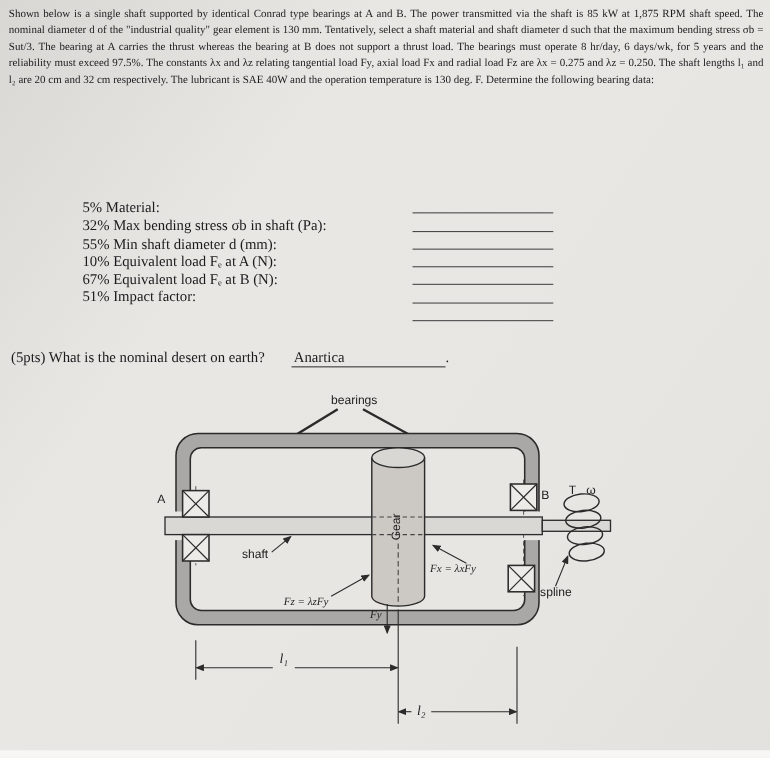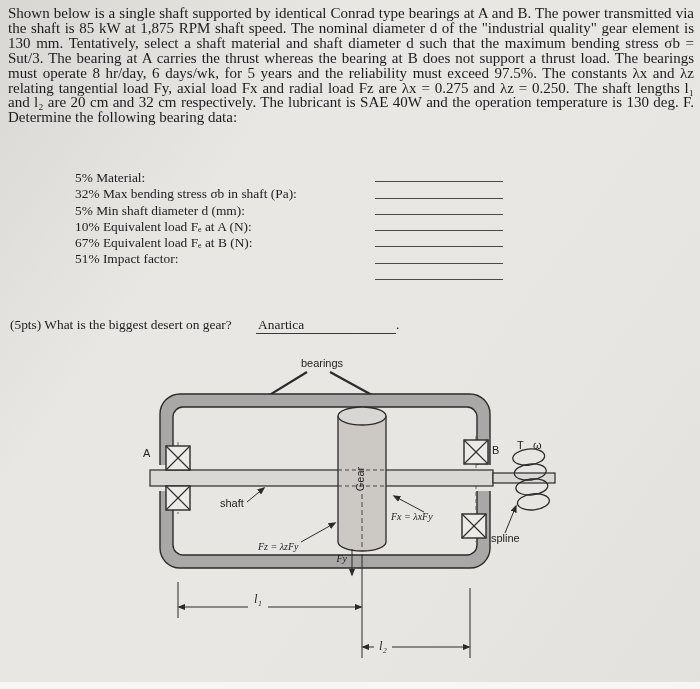--- a/index.html
+++ b/index.html
@@ -5,23 +5,23 @@
   html, body { margin:0; padding:0; width:700px; height:689px; }
   body {
     position:relative;
     background: linear-gradient(125deg, #d9d7d4 0%, #e9e7e4 30%, #e8e6e3 70%, #e3e1de 100%);
     font-family:"Liberation Serif", serif;
     color:#1b1b1d;
     overflow:hidden;
   }
   .paragraph {
     position:absolute; top:6px; left:8px; width:686px;
-    font-size:15px; line-height:14.9px; text-align:justify; margin:0;
+    font-size:10px; line-height:14.9px; text-align:justify; margin:0;
   }
-  .answers { position:absolute; top:168px; left:75px; width:580px; }
+  .answers { position:absolute; top:180px; left:75px; width:580px; }
   .row { position:relative; height:16.3px; }
   .row .lab { font-size:13.4px; }
   .row .blank {
     position:absolute; left:300px; bottom:2px; width:128px; height:0;
     border-bottom:1.2px solid #4a4a4a;
   }
   .bonus { position:absolute; top:317px; left:10px; font-size:13.4px; }
   .bonus .answer {
     display:inline-block; margin-left:21px; width:138px;
     border-bottom:1.2px solid #3a3a3a; padding-left:2px;
@@ -45,42 +45,42 @@
   <div class="answers">
     <div class="row">
       <span class="lab">5% Material:</span>
       <span class="blank"></span>
     </div>
     <div class="row">
       <span class="lab">32% Max bending stress σb in shaft (Pa):</span>
       <span class="blank"></span>
     </div>
     <div class="row">
-      <span class="lab">5% Min shaft diameter d (mm):</span>
+      <span class="lab">55% Min shaft diameter d (mm):</span>
       <span class="blank"></span>
     </div>
     <div class="row">
       <span class="lab">10% Equivalent load Fₑ at A (N):</span>
       <span class="blank"></span>
     </div>
     <div class="row">
       <span class="lab">67% Equivalent load Fₑ at B (N):</span>
       <span class="blank"></span>
     </div>
     <div class="row">
       <span class="lab">51% Impact factor:</span>
       <span class="blank"></span>
     </div>
     <div class="row">
       <span class="blank"></span>
     </div>
   </div>
 
   <div class="bonus">
-    <span>(5pts) What is the biggest desert on gear?</span>
+    <span>(5pts) What is the nominal desert on earth?</span>
     <span class="answer">Anartica</span><span>.</span>
   </div>
 
   <svg class="diagram" width="700" height="343" viewBox="0 0 700 343">
     <defs>
       <marker id="arrow" viewBox="0 0 10 8" refX="8.5" refY="4" markerWidth="11" markerHeight="9" markerUnits="userSpaceOnUse" orient="auto">
         <path d="M0,0 L10,4 L0,8 Z" fill="#2b2b2b"></path>
       </marker>
       <marker id="arrowS" viewBox="0 0 10 8" refX="8" refY="4" markerWidth="8" markerHeight="6.5" markerUnits="userSpaceOnUse" orient="auto">
         <path d="M0,0 L10,4 L0,8 Z" fill="#2b2b2b"></path>

